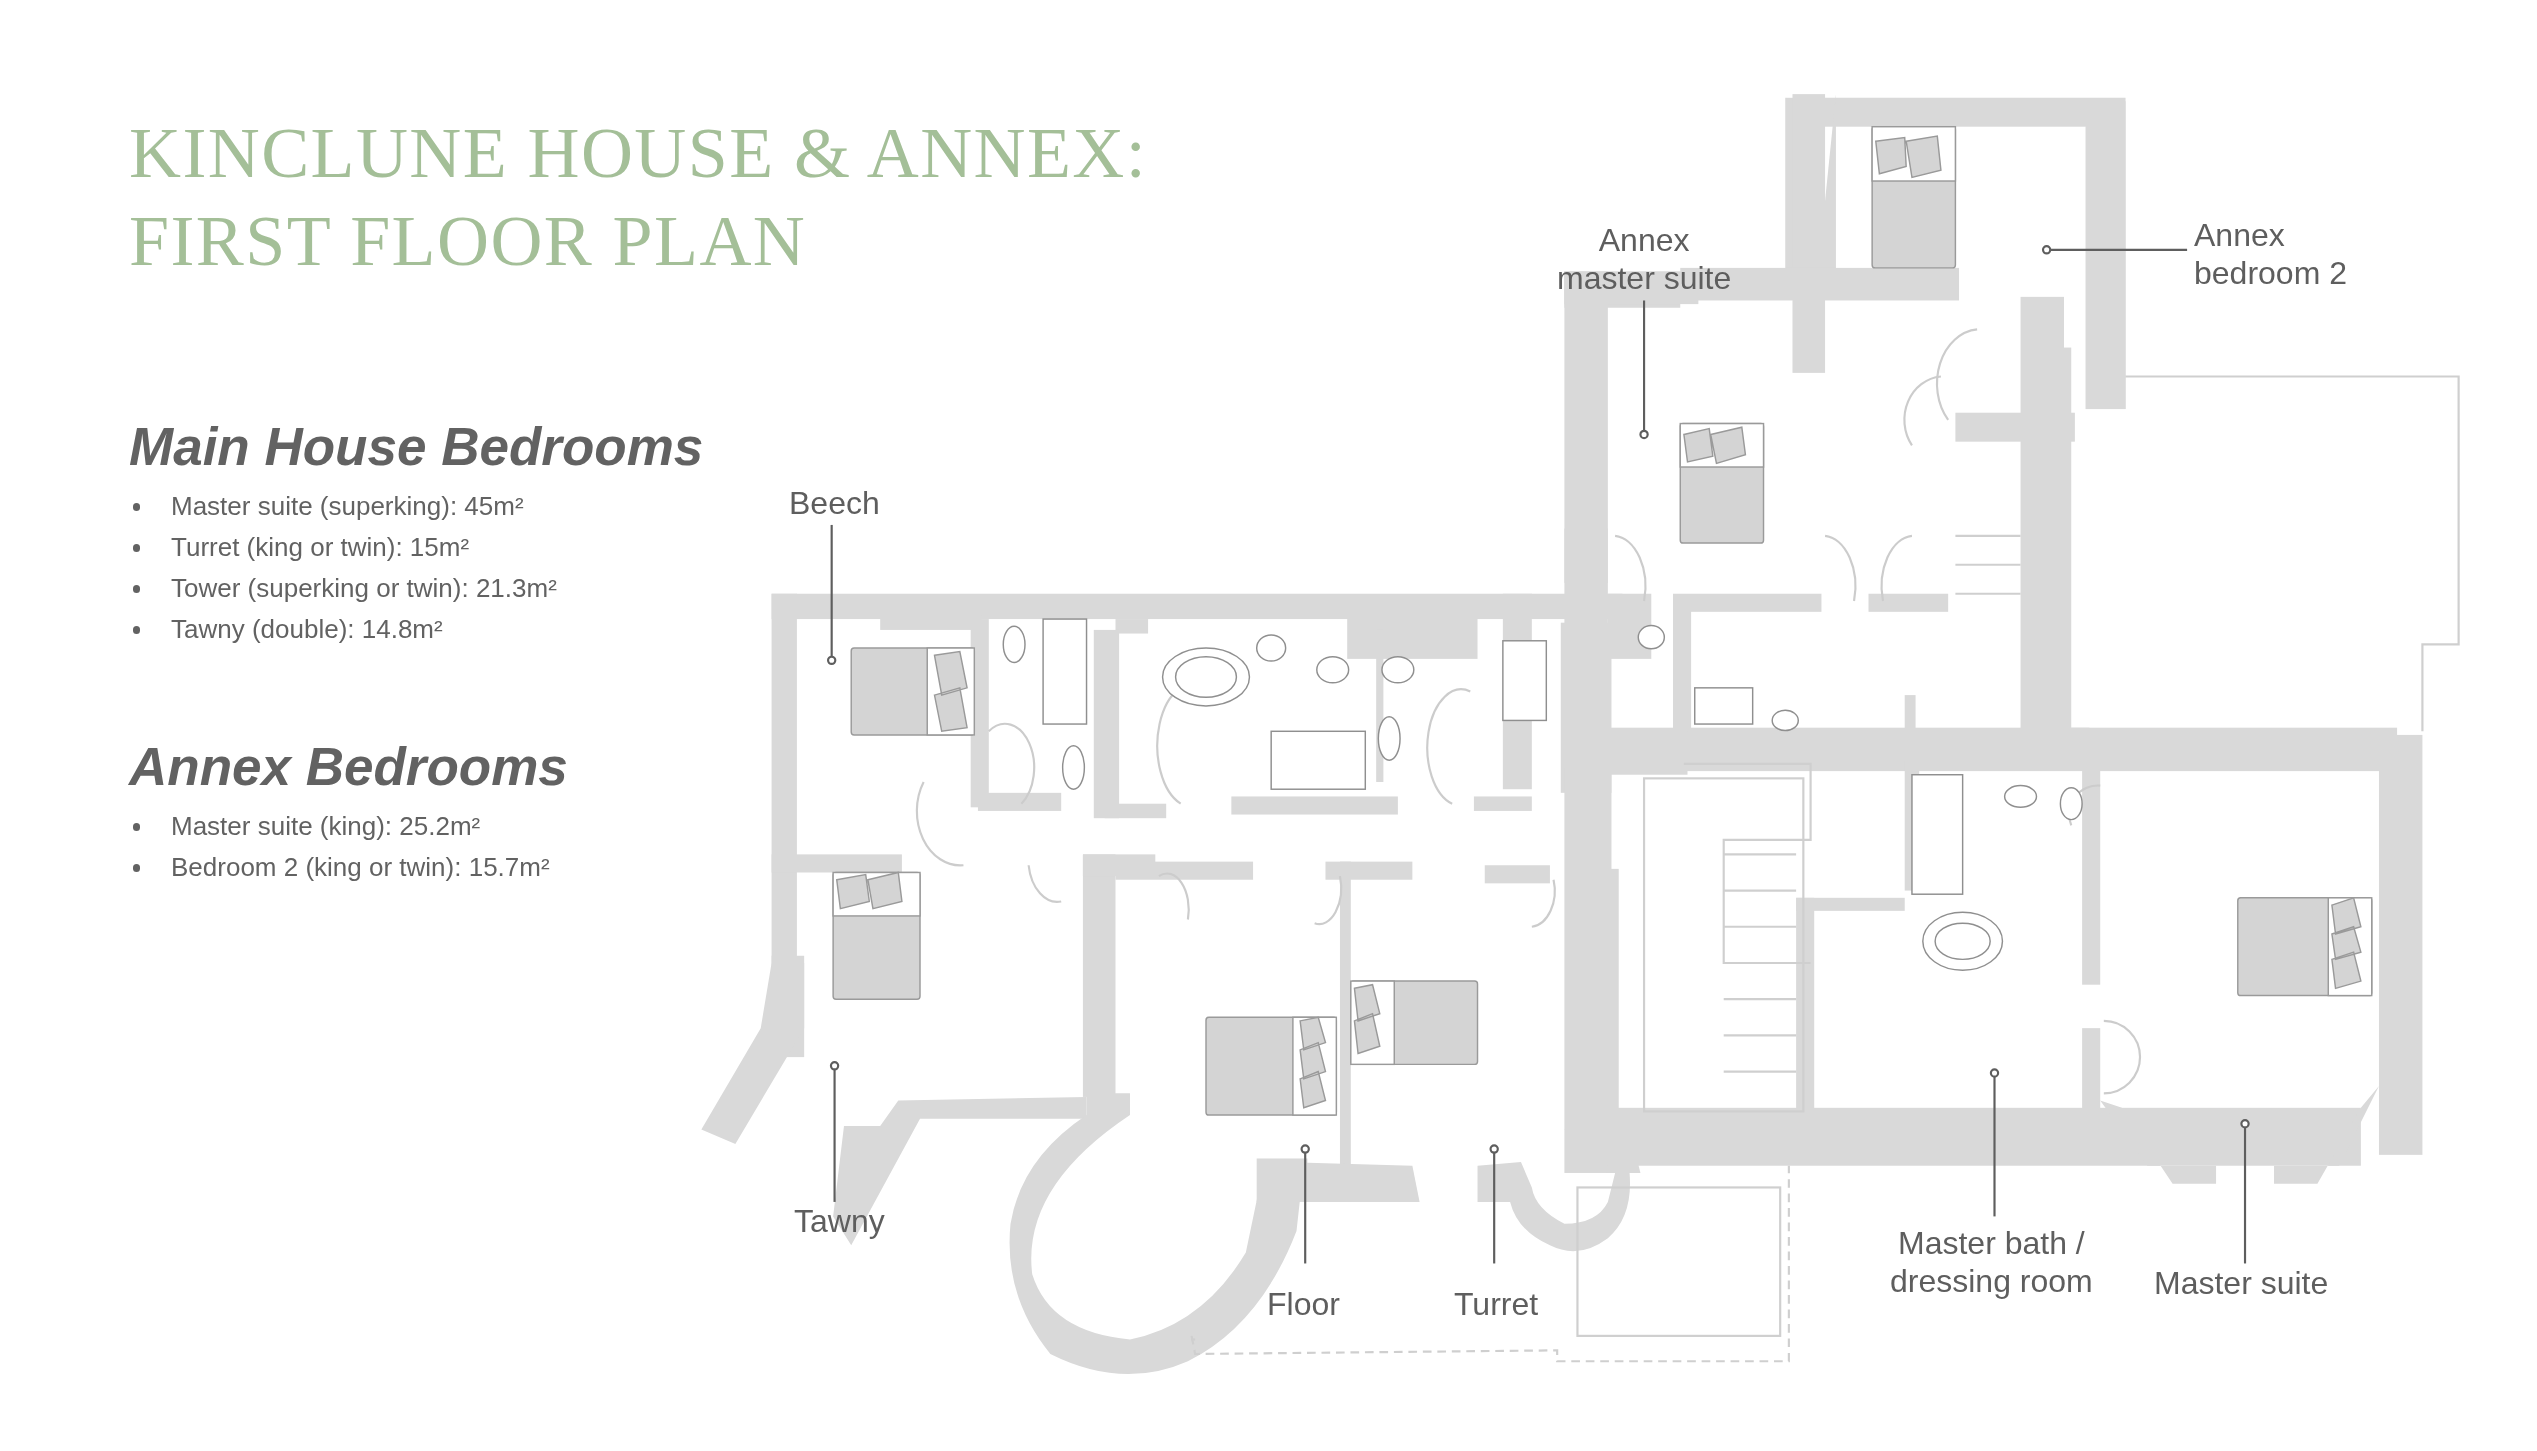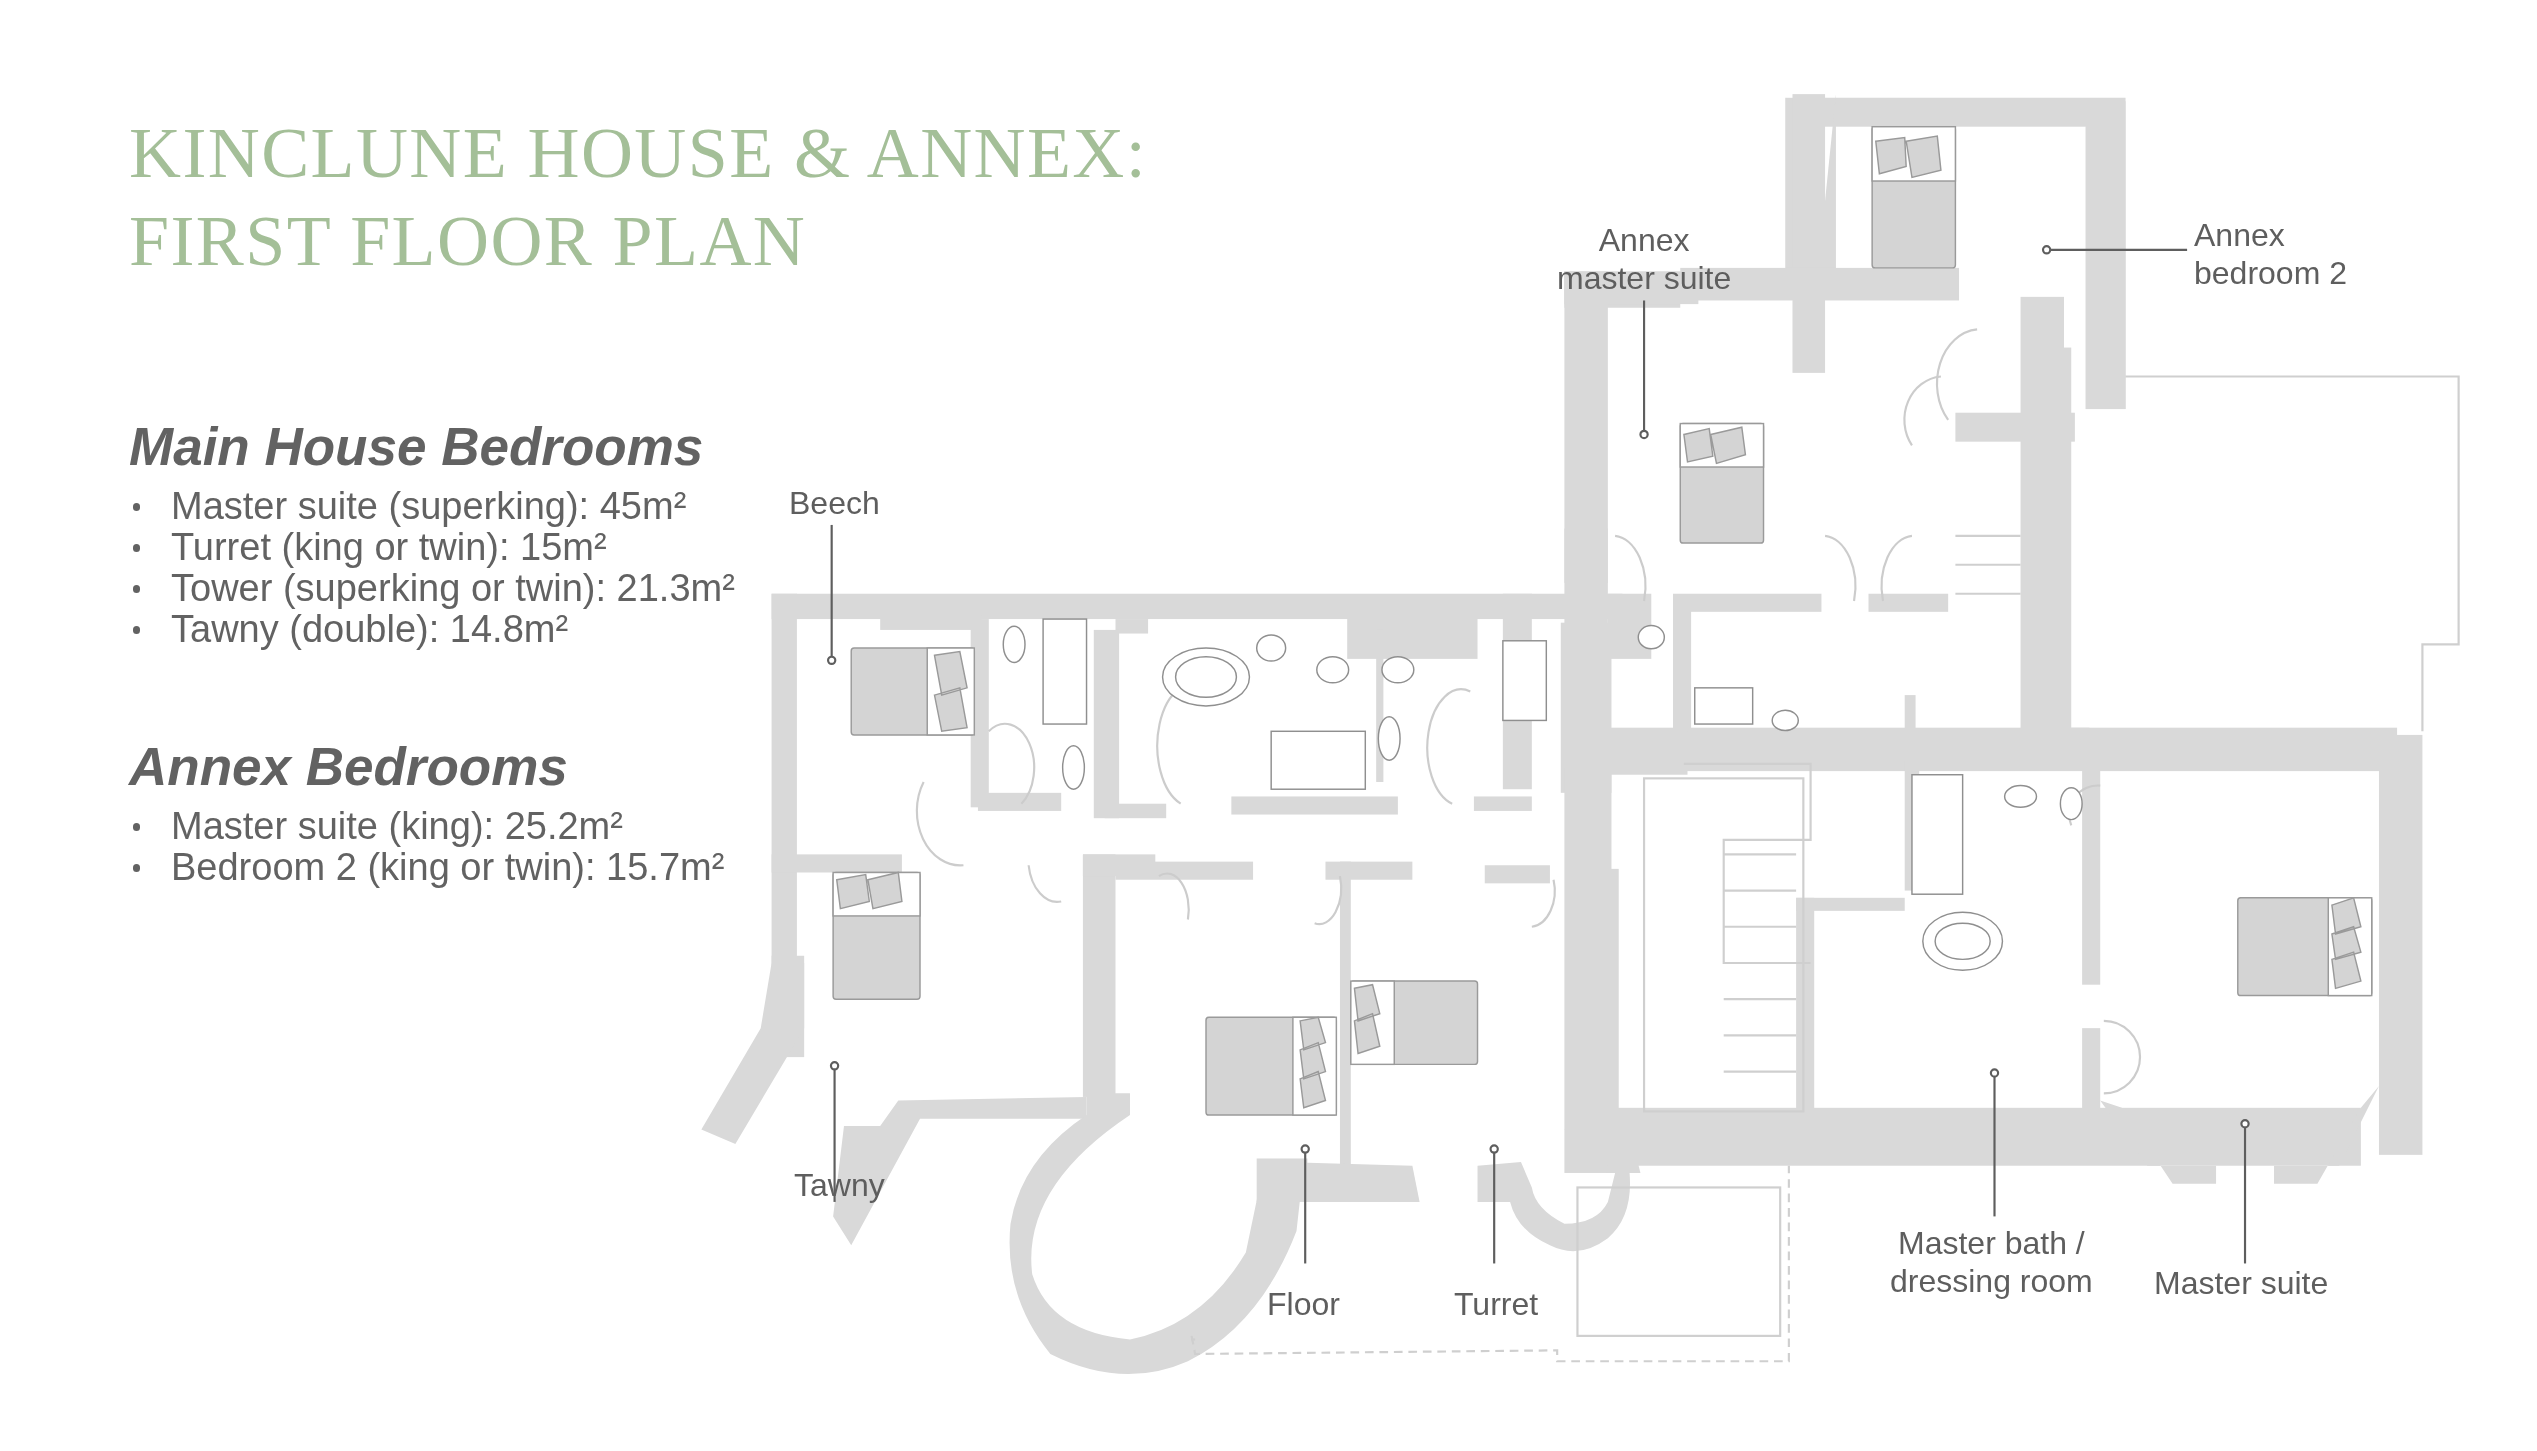--- a/index.html
+++ b/index.html
@@ -2,21 +2,21 @@
 <html style="font-size:11.6px"><head>
 <meta charset="utf-8">
 <style>
   html,body{margin:0;padding:0;background:#ffffff;}
   body{width:2538px;height:1451px;position:relative;overflow:hidden;font-family:"Liberation Sans",sans-serif;}
   .title{position:absolute;left:129px;top:109px;color:#a4bf98;font-family:"Liberation Serif",serif;font-size:72px;line-height:88px;letter-spacing:1.4px;font-variant:small-caps;text-transform:uppercase;}
   .title div{white-space:nowrap;}
   .section{position:absolute;left:129px;color:#626262;}
   .section h2{margin:0 0 16px 0;font-family:"Liberation Sans",sans-serif;font-weight:bold;font-size:53px;line-height:46px;font-style:italic;}
   .section ul{margin:0;padding:0 0 0 42px;list-style:none;}
-  .section li{position:relative;font-family:"Liberation Sans",sans-serif;font-size:38px;line-height:41px;color:#626262;}
+  .section li{position:relative;font-family:"Liberation Sans",sans-serif;font-size:26px;line-height:41px;color:#626262;}
   .section li::before{content:"";position:absolute;left:-38px;top:17.4px;width:7.2px;height:7.2px;border-radius:50%;background:#626262;}
   #plan{position:absolute;left:0;top:0;width:2538px;height:1451px;}
   .lbl{position:absolute;font-family:"Liberation Sans",sans-serif;font-size:32px;line-height:38px;color:#5e5e5e;text-align:center;white-space:nowrap;}
 </style>
 </head>
 <body>
 
 <div class="title">
   <div>Kinclune House &amp; Annex:</div>
   <div>First Floor Plan</div>
@@ -227,21 +227,21 @@
 
 <div class="lbl" style="left:1557px;top:221px;">
   <div>Annex</div>
   <div>master suite</div>
 </div>
 <div class="lbl" style="left:2194px;top:216px;text-align:left;">
   <div>Annex</div>
   <div>bedroom 2</div>
 </div>
 <div class="lbl" style="left:789px;top:484px;">Beech</div>
-<div class="lbl" style="left:794px;top:1166px;">Tawny</div>
+<div class="lbl" style="left:794px;top:1202px;">Tawny</div>
 <div class="lbl" style="left:1267px;top:1285px;">Floor</div>
 <div class="lbl" style="left:1454px;top:1285px;">Turret</div>
 <div class="lbl" style="left:1890px;top:1224px;">
   <div>Master bath /</div>
   <div>dressing room</div>
 </div>
 <div class="lbl" style="left:2154px;top:1264px;">Master suite</div>
 
 
 </body></html>

